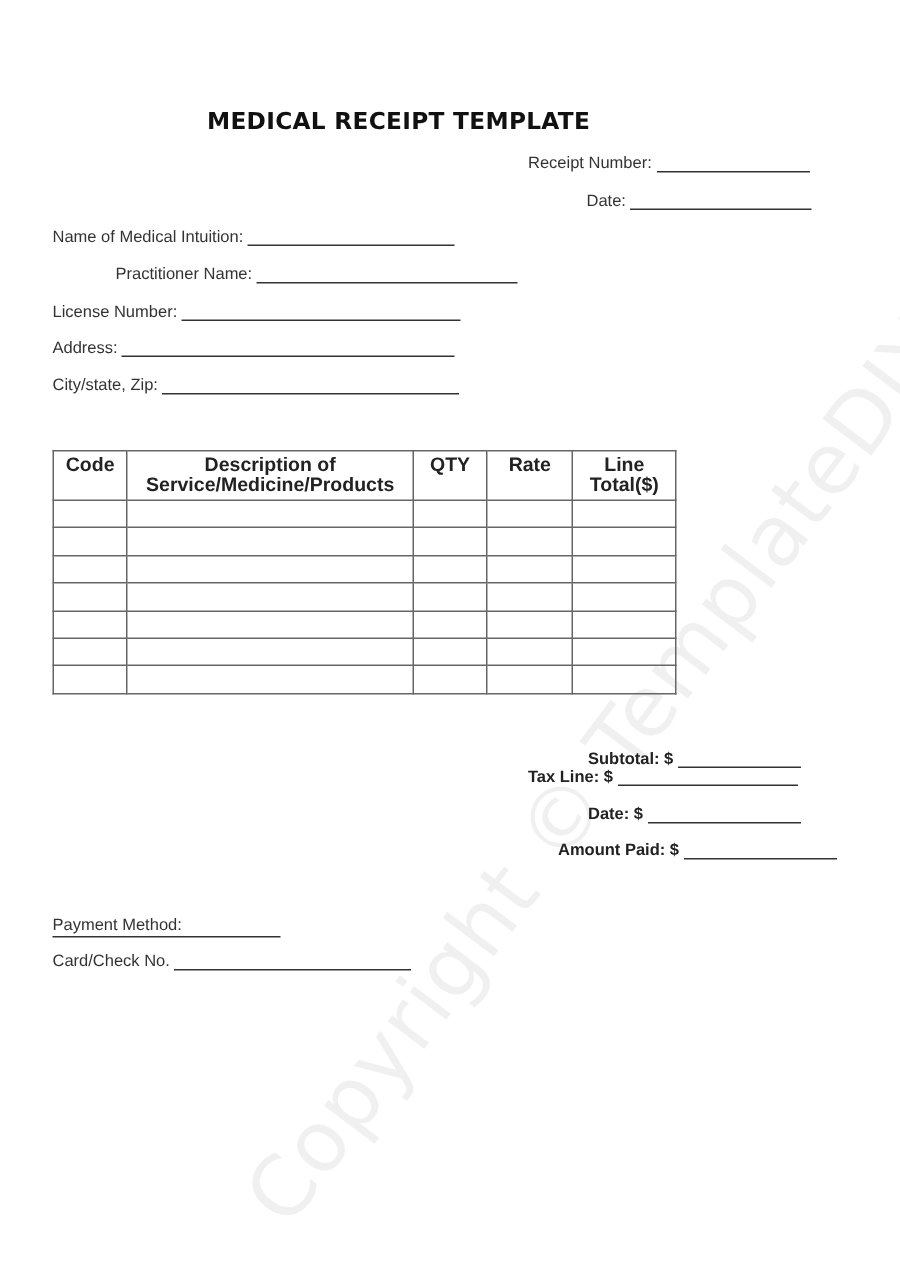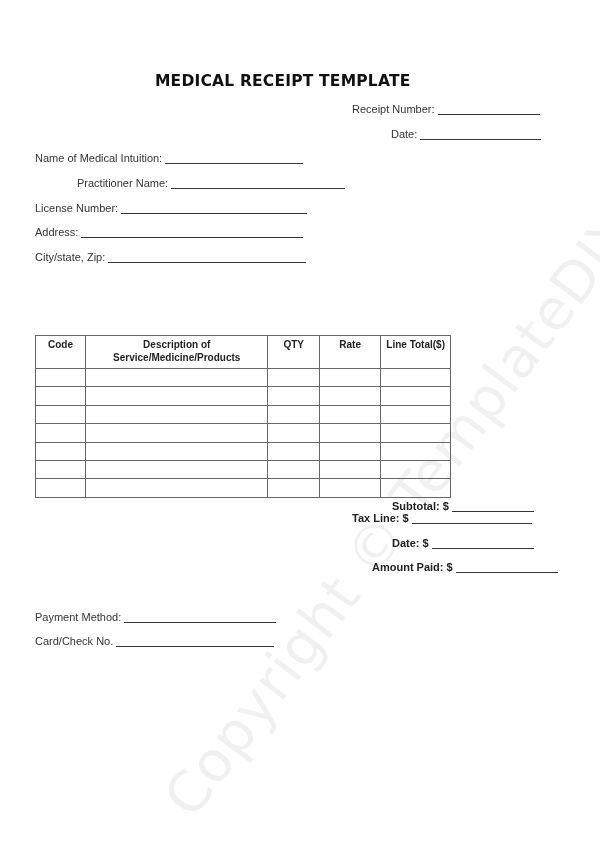--- a/index.html
+++ b/index.html
@@ -10,21 +10,21 @@
     body {
       width: 600px;
       height: 849px;
       position: relative;
       overflow: hidden;
       font-family: "Liberation Sans", "DejaVu Sans", sans-serif;
       color: #222;
     }
     .abs { position: absolute; }
     .title {
-      left: 155px; top: 72px;
+      left: 138px; top: 72px;
       font-family: "DejaVu Sans", sans-serif;
       font-weight: bold;
       font-size: 15.5px;
       letter-spacing: 0.2px;
       color: #111;
       white-space: nowrap;
     }
     .field {
       position: absolute;
       display: flex;
@@ -40,22 +40,21 @@
       height: 12px;
       margin-bottom: 1px;
     }
     .bold { font-weight: bold; color: #222; }
 
     table.items {
       position: absolute;
       left: 35px; top: 300px;
       width: 416px;
       border-collapse: collapse;
-      font-size: 10px;
-      margin-top: 35px;
+      font-size: 13px;
     }
     table.items th, table.items td {
       border: 1px solid #666;
       padding: 0;
     }
     table.items th {
       height: 30px;
       vertical-align: top;
       font-weight: bold;
       text-align: center;
@@ -196,20 +195,20 @@
 </div>
 <div class="field bold" style="left:392px; top:536px;">
   <span class="lbl">Date: $</span>
   <span class="line" style="width:102px;"></span>
 </div>
 <div class="field bold" style="left:372px; top:560px;">
   <span class="lbl">Amount Paid: $</span>
   <span class="line" style="width:102px;"></span>
 </div>
 
-<div class="field" style="left:35px; top:610px;">
+<div class="field" style="left:35px; top:610px;flex-direction:column;">
   <span class="lbl">Payment Method:</span>
   <span class="line" style="width:152px;"></span>
 </div>
 <div class="field" style="left:35px; top:634px;">
   <span class="lbl">Card/Check No.</span>
   <span class="line" style="width:158px;"></span>
 </div>
 
 </body></html>

